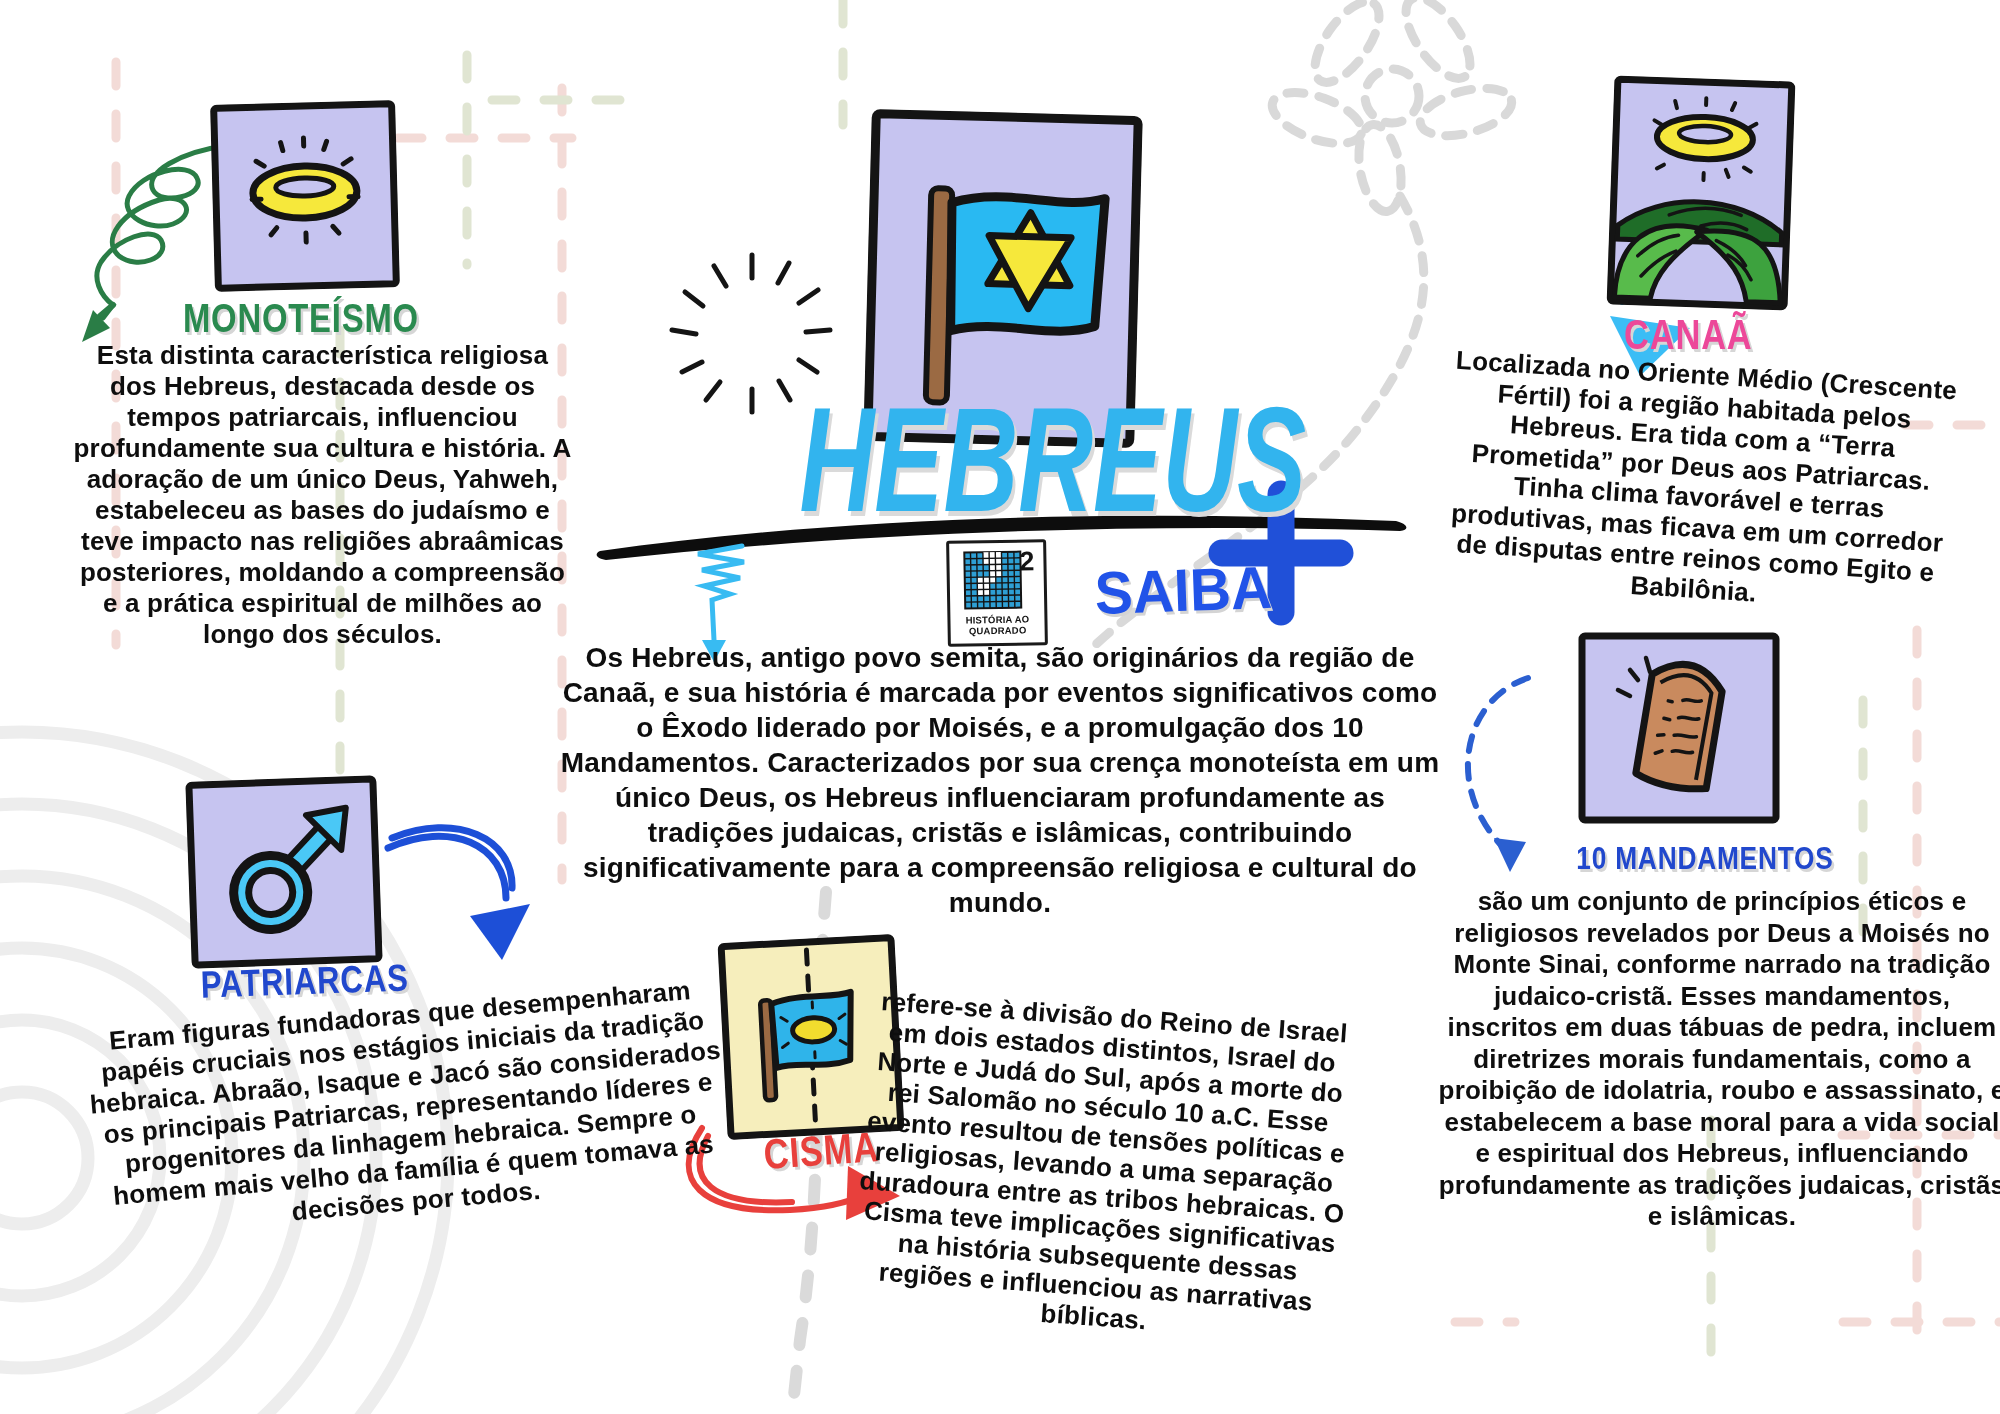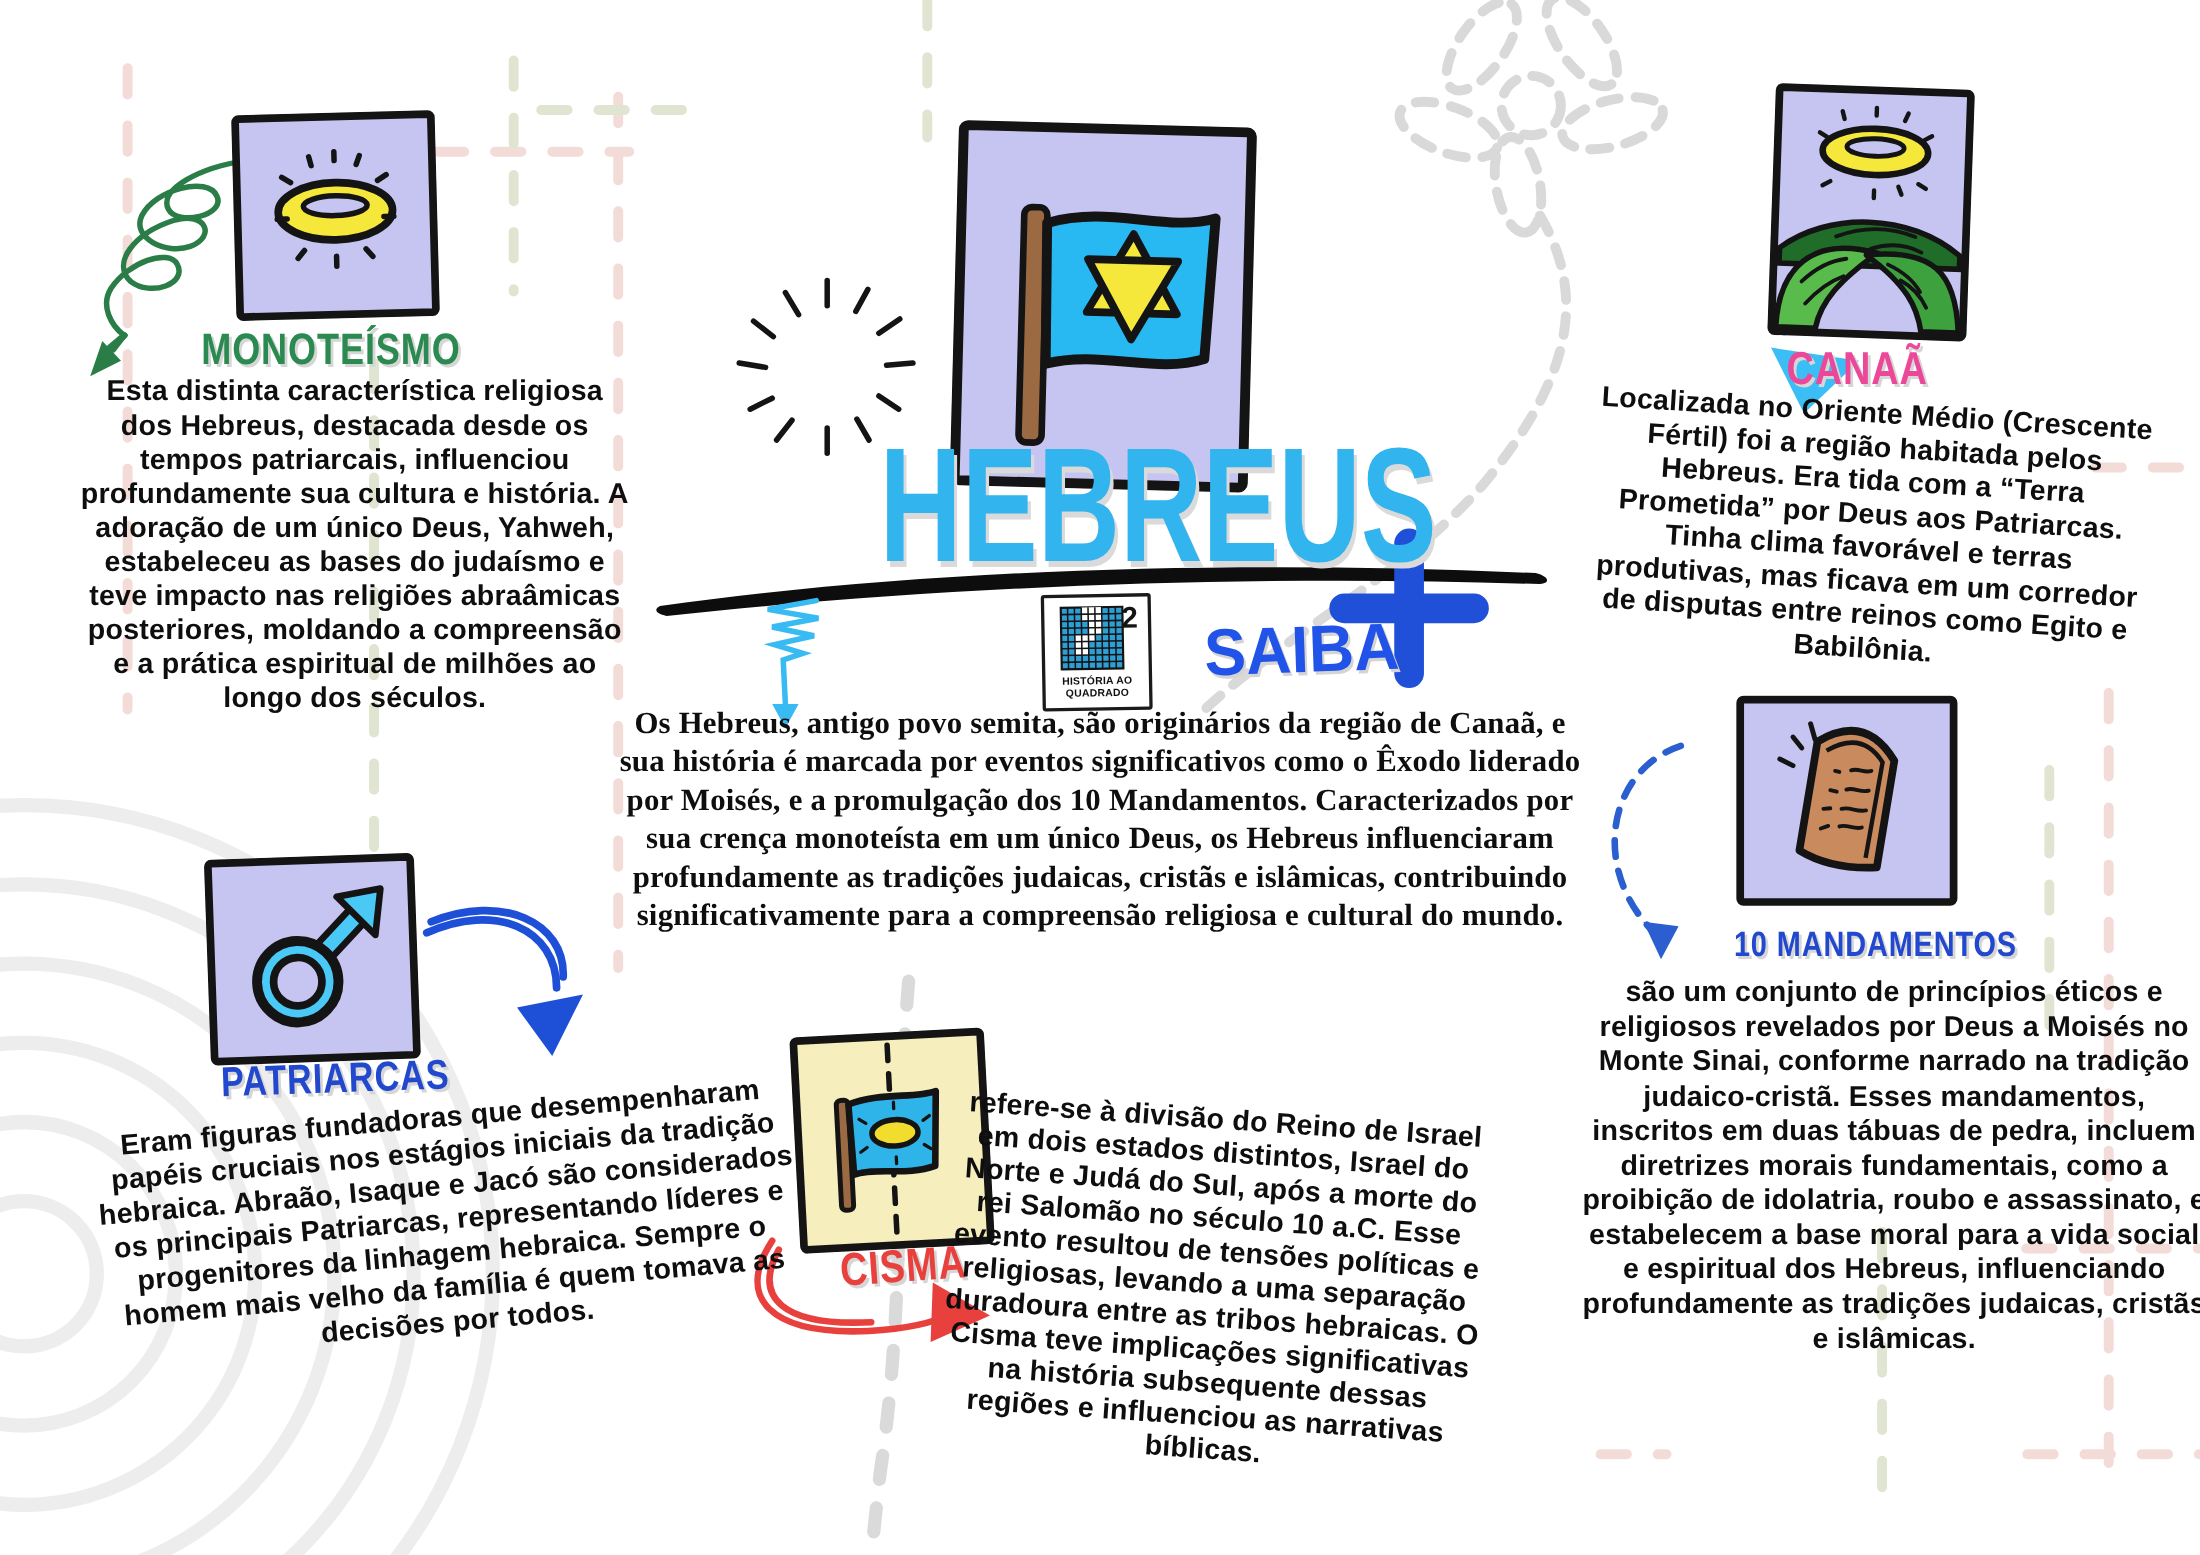--- a/index.html
+++ b/index.html
@@ -7,30 +7,30 @@
           font-family:"Liberation Sans",sans-serif;color:#101010;}
   svg.overlay{position:absolute;left:0;top:0;width:2000px;height:1414px;}
   .abs{position:absolute;}
   .card{position:absolute;}
   .body-text{font-weight:700;text-align:center;font-size:26px;line-height:31px;
              color:#0e0e0e;letter-spacing:0.2px;}
   .sec-title{font-weight:700;text-align:center;letter-spacing:1px;line-height:1;}
   .squish{display:inline-block;transform:scaleX(.82);transform-origin:center;white-space:nowrap;}
   .shadowed{text-shadow:3px 3px 0 #d6d6d6;}
   .hebreus{left:691px;top:386px;width:600px;text-align:center;font-size:148px;font-weight:700;
-           color:#32b4ee;line-height:1;text-shadow:4px 5px 0 #dadada;}
+           color:#32b4ee;line-height:1;text-shadow:4px 5px 0 #dadada;font-style:italic;}
   .hebreus .squish{transform:scaleX(.70);}
   .saiba{left:1078px;top:556px;width:210px;text-align:center;font-size:60px;font-weight:700;
          color:#2153e8;transform:rotate(-2deg);text-shadow:2px 3px 0 #d4d4d4;}
   .saiba .squish{transform:scaleX(.95);}
   .logo-card{left:947px;top:540px;width:94px;height:100px;background:#ffffff;border:3px solid #1a1a1a;
              border-radius:3px;transform:rotate(-1deg);}
   .logo-label{position:absolute;left:0;right:0;top:72px;text-align:center;font-size:9.5px;
               font-weight:700;line-height:10.5px;color:#111;letter-spacing:0.2px;}
-  .intro{left:560px;top:640px;width:880px;font-size:28px;line-height:35px;font-family:Liberation Serif, serif;}
+  .intro{left:560px;top:640px;width:880px;font-size:28px;line-height:35px;}
   .mono-title{left:146px;top:298px;width:310px;font-size:40px;color:#2a8a4f;}
   .mono-text{left:70px;top:340px;width:505px;}
   .canaa-title{left:1588px;top:314px;width:200px;font-size:42px;color:#ec4899;}
   .canaa-text{left:1442px;top:360px;width:516px;line-height:30.5px;transform:rotate(3.5deg);}
   .mand-title{left:1490px;top:842px;width:430px;font-size:32px;color:#2148cd;}
   .mand-text{left:1436px;top:886px;width:572px;line-height:31.5px;}
   .patri-title{left:150px;top:962px;width:310px;font-size:38px;color:#2148cd;transform:rotate(-2deg);}
   .patri-text{left:88px;top:1000px;width:640px;transform:rotate(-5deg);}
   .cisma-title{left:736px;top:1130px;width:170px;font-size:42px;color:#e8403c;transform:rotate(-4deg);}
   .cisma-text{left:858px;top:1002px;width:492px;line-height:30px;transform:rotate(4deg);}

